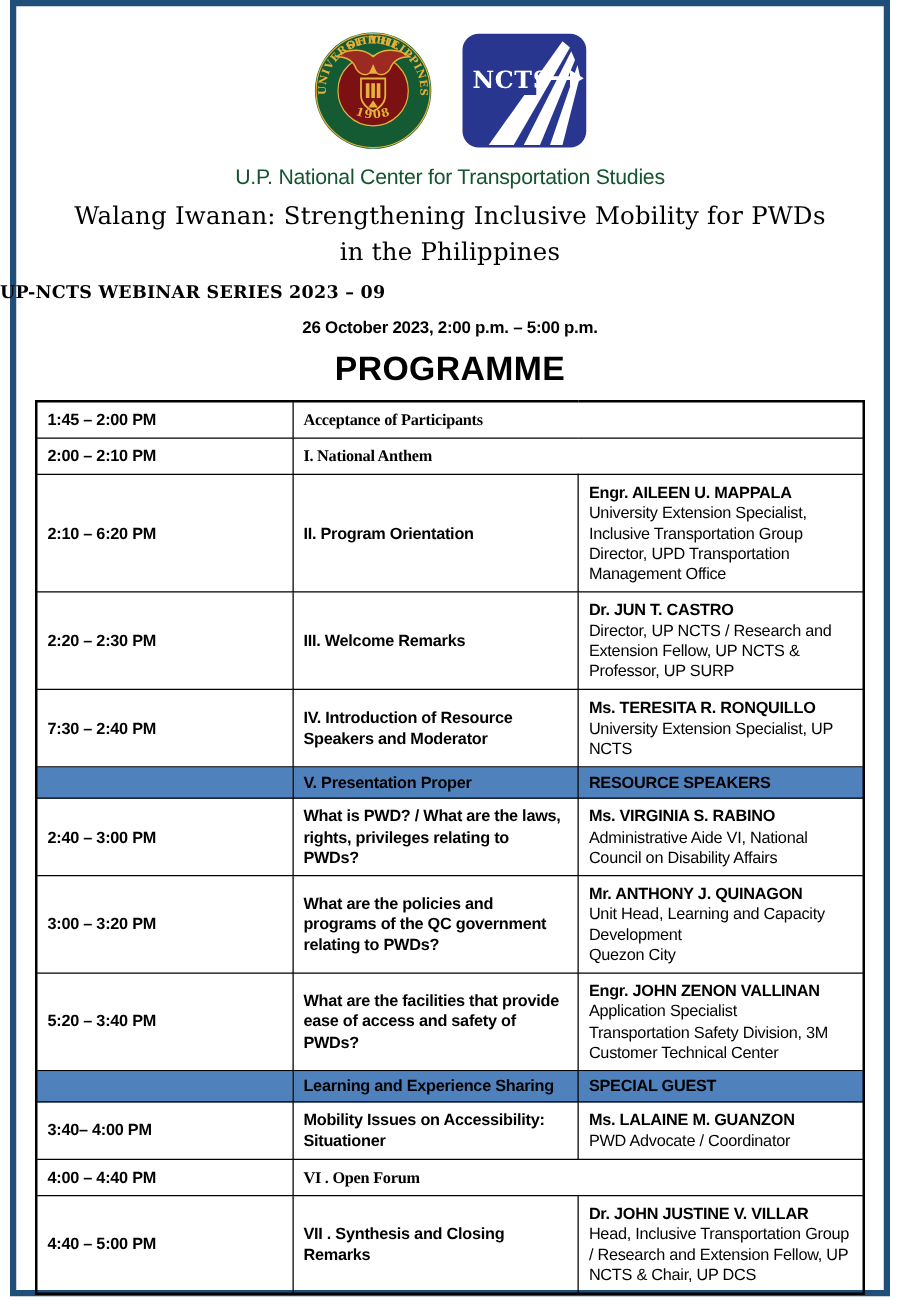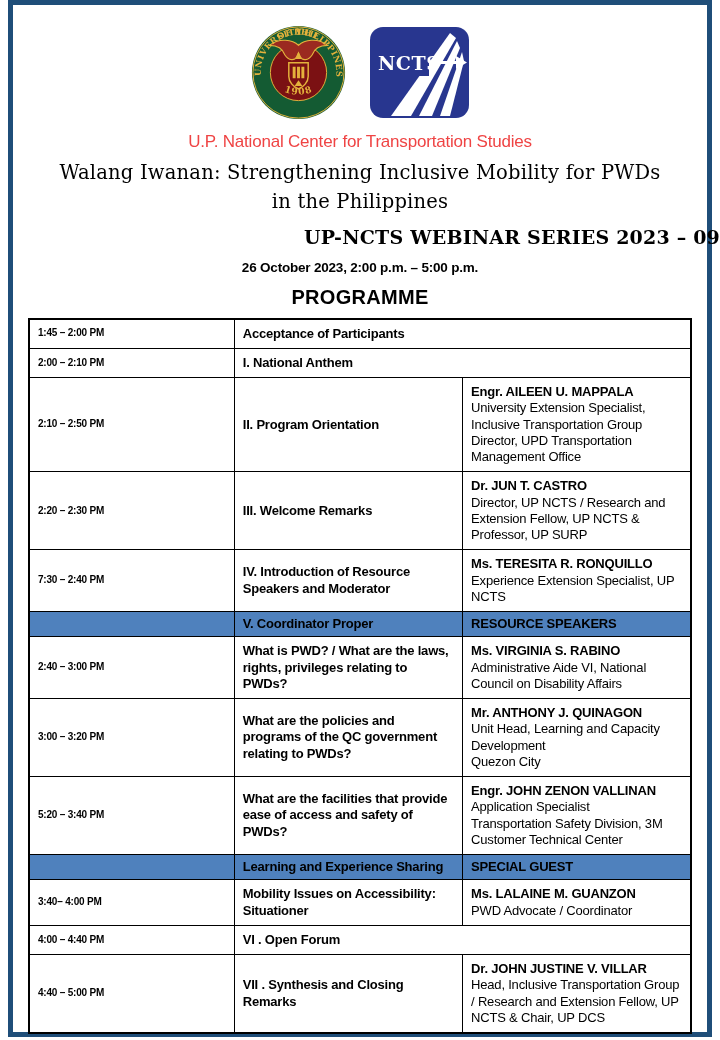--- a/index.html
+++ b/index.html
@@ -16,72 +16,72 @@
     border:5px solid #1F4E79;
     pointer-events:none;
   }
   .content{position:relative;padding-top:22px;}
   .logos{
     display:flex;justify-content:center;align-items:center;gap:22px;
     height:100px;margin-bottom:8px;
   }
   .org-line{
     text-align:center;font-size:17px;letter-spacing:-0.2px;
-    margin-top:10px;color:#ef4444;
+    margin-top:10px;color:#14532d;
   }
   .main-title{
     text-align:center;
     font-family:"DejaVu Serif",serif;
     font-weight:normal;font-size:19.5px;line-height:1.5;
     margin-top:6px;letter-spacing:0.2px;
   }
   .series-line{
-    text-align:right;
+    text-align:left;
     font-family:"DejaVu Serif",serif;
-    font-weight:bold;font-size:19px;
+    font-weight:bold;font-size:14px;
     margin-top:9px;letter-spacing:0.2px;
   }
   .date-line{
     text-align:center;font-weight:bold;font-size:13.5px;
     margin-top:12px;letter-spacing:-0.2px;
   }
   .programme-heading{
-    text-align:center;font-weight:bold;font-size:20px;
+    text-align:center;font-weight:bold;font-size:27px;
     margin-top:11px;margin-bottom:9px;letter-spacing:0.3px;
   }
   table.programme{
     border-collapse:collapse;
     margin-left:28px;
     width:664px;
     border:2px solid #000;
     table-layout:fixed;
     font-size:13px;
   }
   table.programme td{
     border:1px solid #000;
     padding:6px 8px;
     vertical-align:middle;
     letter-spacing:-0.2px;
     line-height:1.25;
   }
   td.time{
     width:100px;font-weight:bold;white-space:nowrap;
-    font-size:10px;padding-left:7px;padding-right:2px;
+    font-size:13px;padding-left:7px;padding-right:2px;
   }
   td.activity{width:244px;font-weight:bold;}
   td.activity.it{}
   td.speaker{width:320px;vertical-align:middle;padding-top:5px;padding-bottom:5px;}
   .sp-name{font-weight:bold;}
   .sp-detail{font-weight:normal;}
   tr.section td{
     background:#4F81BD;
     font-weight:bold;
     padding-top:4px;padding-bottom:4px;
   }
-  tr.full-row td.activity{font-weight:bold;}
+  tr.full-row td.activity{font-weight:bold;font-family:Liberation Serif, serif;}
 </style>
 </head>
 <body>
 
 <div class="page">
   <div class="frame"></div>
 
   <div class="content">
 
     <div class="logos">
@@ -147,47 +147,47 @@
       <tbody>
           <tr class="full-row">
             <td class="time">1:45 – 2:00 PM</td>
             <td class="activity" colspan="2">Acceptance of Participants</td>
           </tr>
           <tr class="full-row">
             <td class="time">2:00 – 2:10 PM</td>
             <td class="activity" colspan="2">I. National Anthem</td>
           </tr>
           <tr>
-            <td class="time">2:10 – 2:50 PM</td>
+            <td class="time">2:10 – 6:20 PM</td>
             <td class="activity">II. Program Orientation</td>
             <td class="speaker">
               <div class="sp-name">Engr. AILEEN U. MAPPALA</div>
               <div class="sp-detail">University Extension Specialist, Inclusive Transportation Group</div>
               <div class="sp-detail">Director, UPD Transportation Management Office</div>
             </td>
           </tr>
           <tr>
             <td class="time">2:20 – 2:30 PM</td>
             <td class="activity">III. Welcome Remarks</td>
             <td class="speaker">
               <div class="sp-name">Dr. JUN T. CASTRO</div>
               <div class="sp-detail">Director, UP NCTS / Research and Extension Fellow, UP NCTS &amp; Professor, UP SURP</div>
             </td>
           </tr>
           <tr>
             <td class="time">7:30 – 2:40 PM</td>
             <td class="activity">IV.  Introduction of Resource Speakers and Moderator</td>
             <td class="speaker">
               <div class="sp-name">Ms. TERESITA R. RONQUILLO</div>
-              <div class="sp-detail">Experience Extension Specialist, UP NCTS</div>
+              <div class="sp-detail">University Extension Specialist, UP NCTS</div>
             </td>
           </tr>
           <tr class="section">
             <td class="time"></td>
-            <td class="activity">V.  Coordinator Proper</td>
+            <td class="activity">V.  Presentation Proper</td>
             <td class="speaker">RESOURCE SPEAKERS</td>
           </tr>
           <tr>
             <td class="time">2:40 – 3:00 PM</td>
             <td class="activity it">What is PWD? / What are the laws, rights, privileges relating to PWDs?</td>
             <td class="speaker">
               <div class="sp-name">Ms. VIRGINIA S. RABINO</div>
               <div class="sp-detail">Administrative Aide VI,  National Council on Disability Affairs</div>
             </td>
           </tr>

